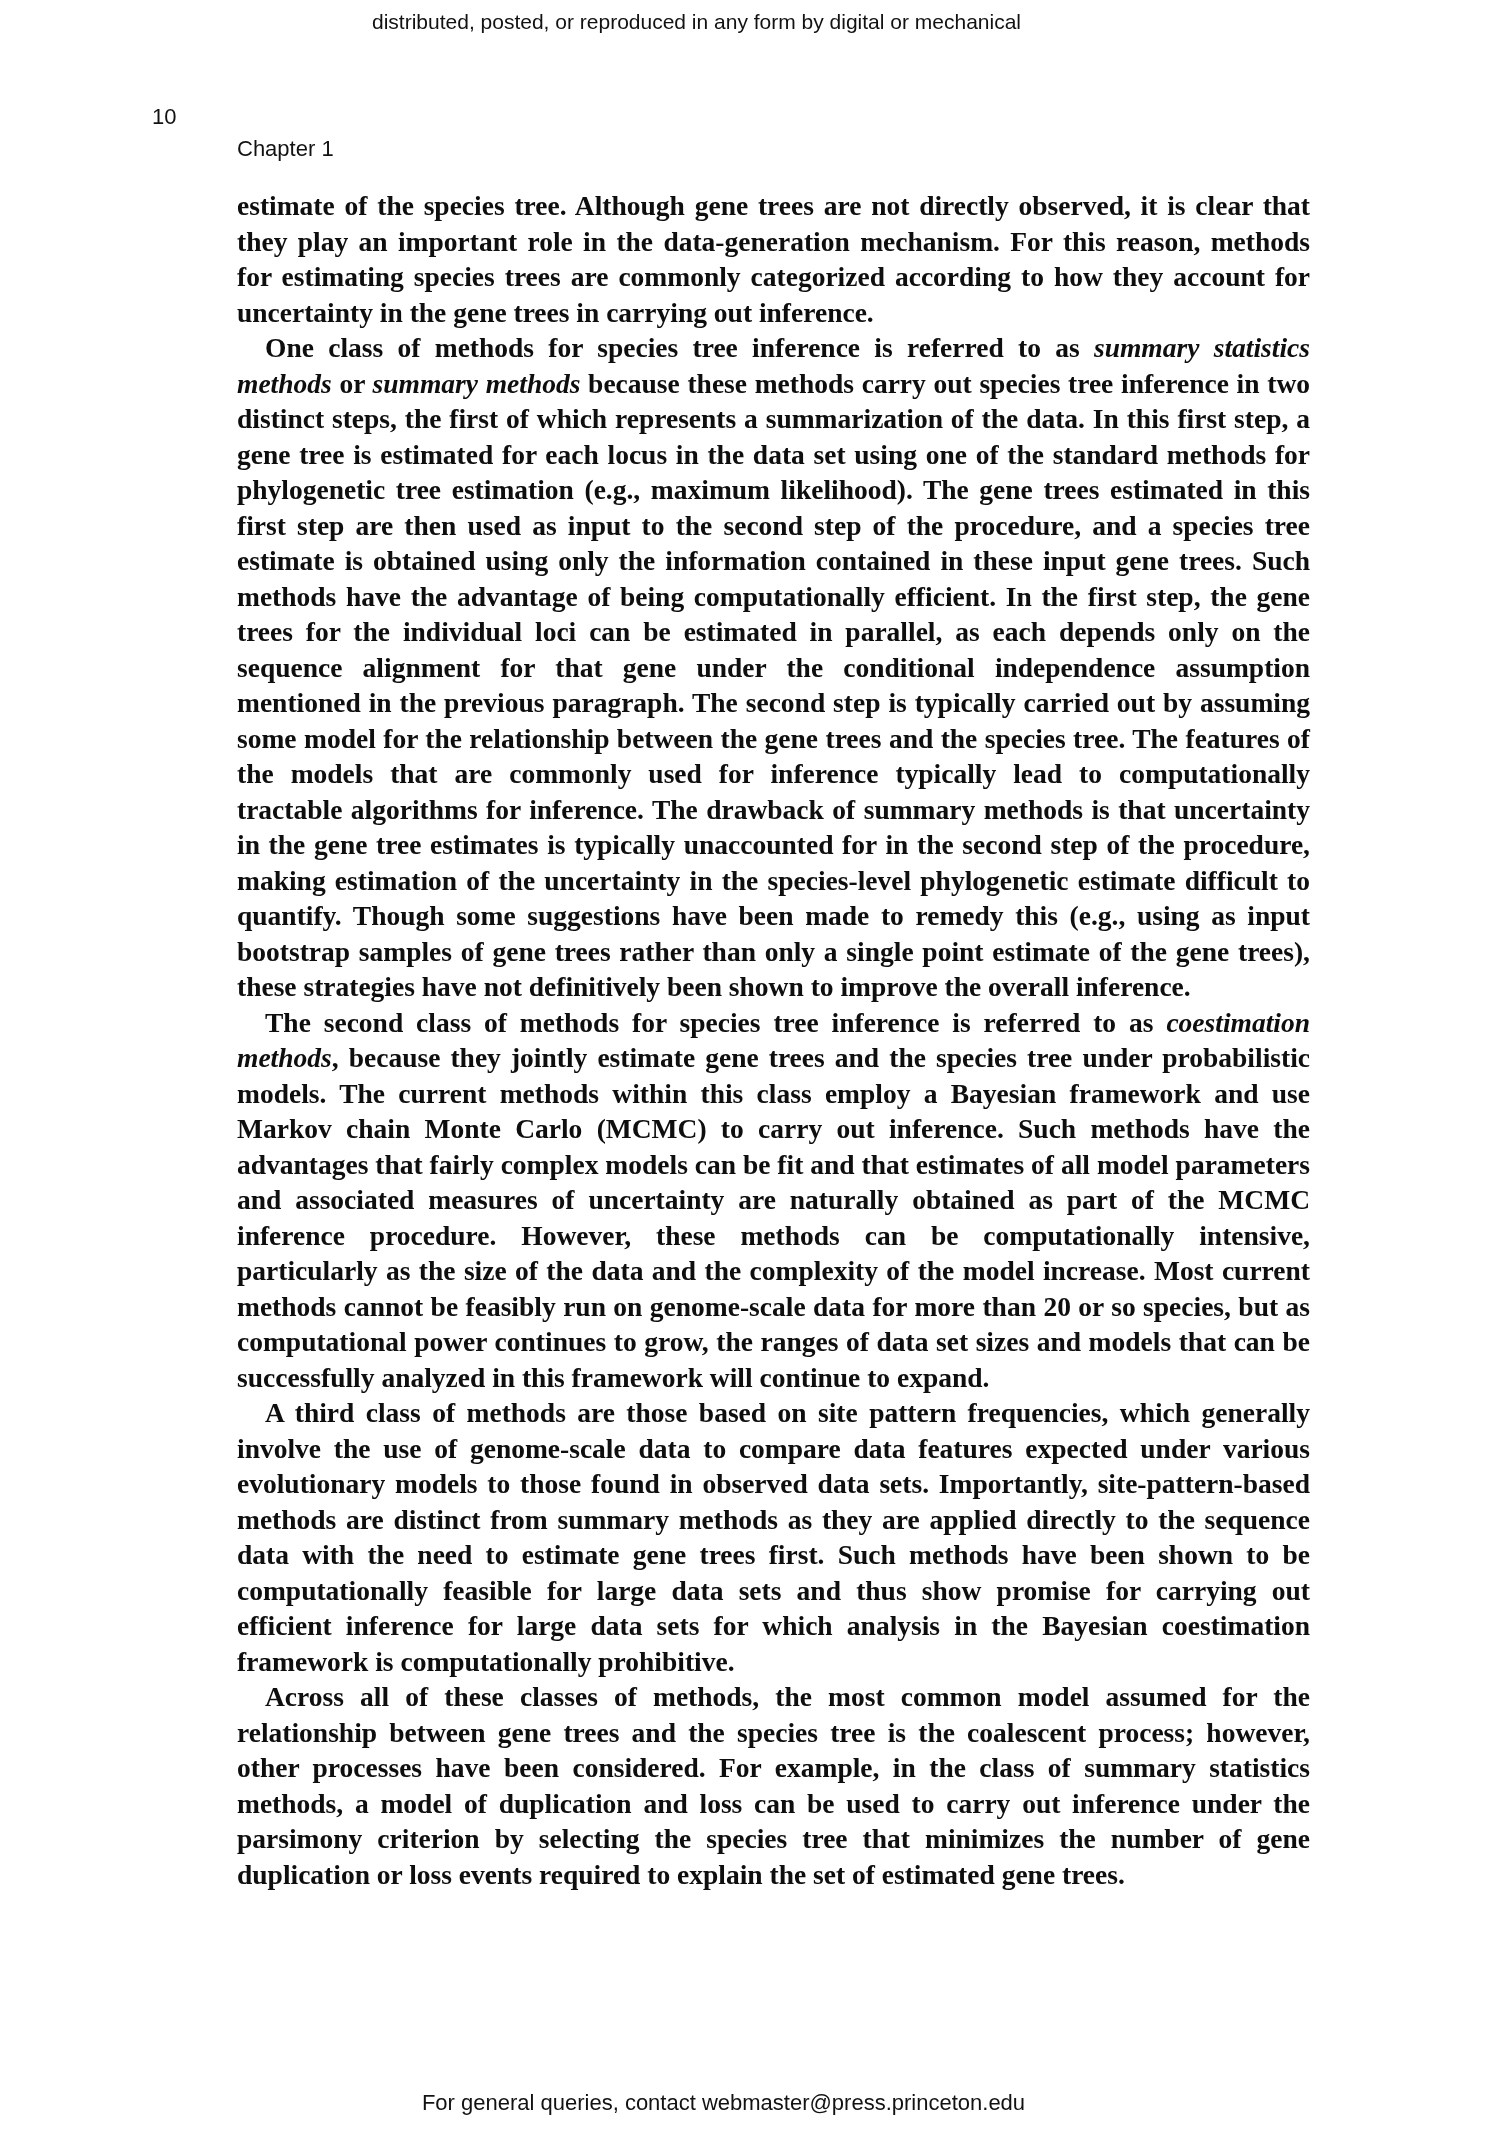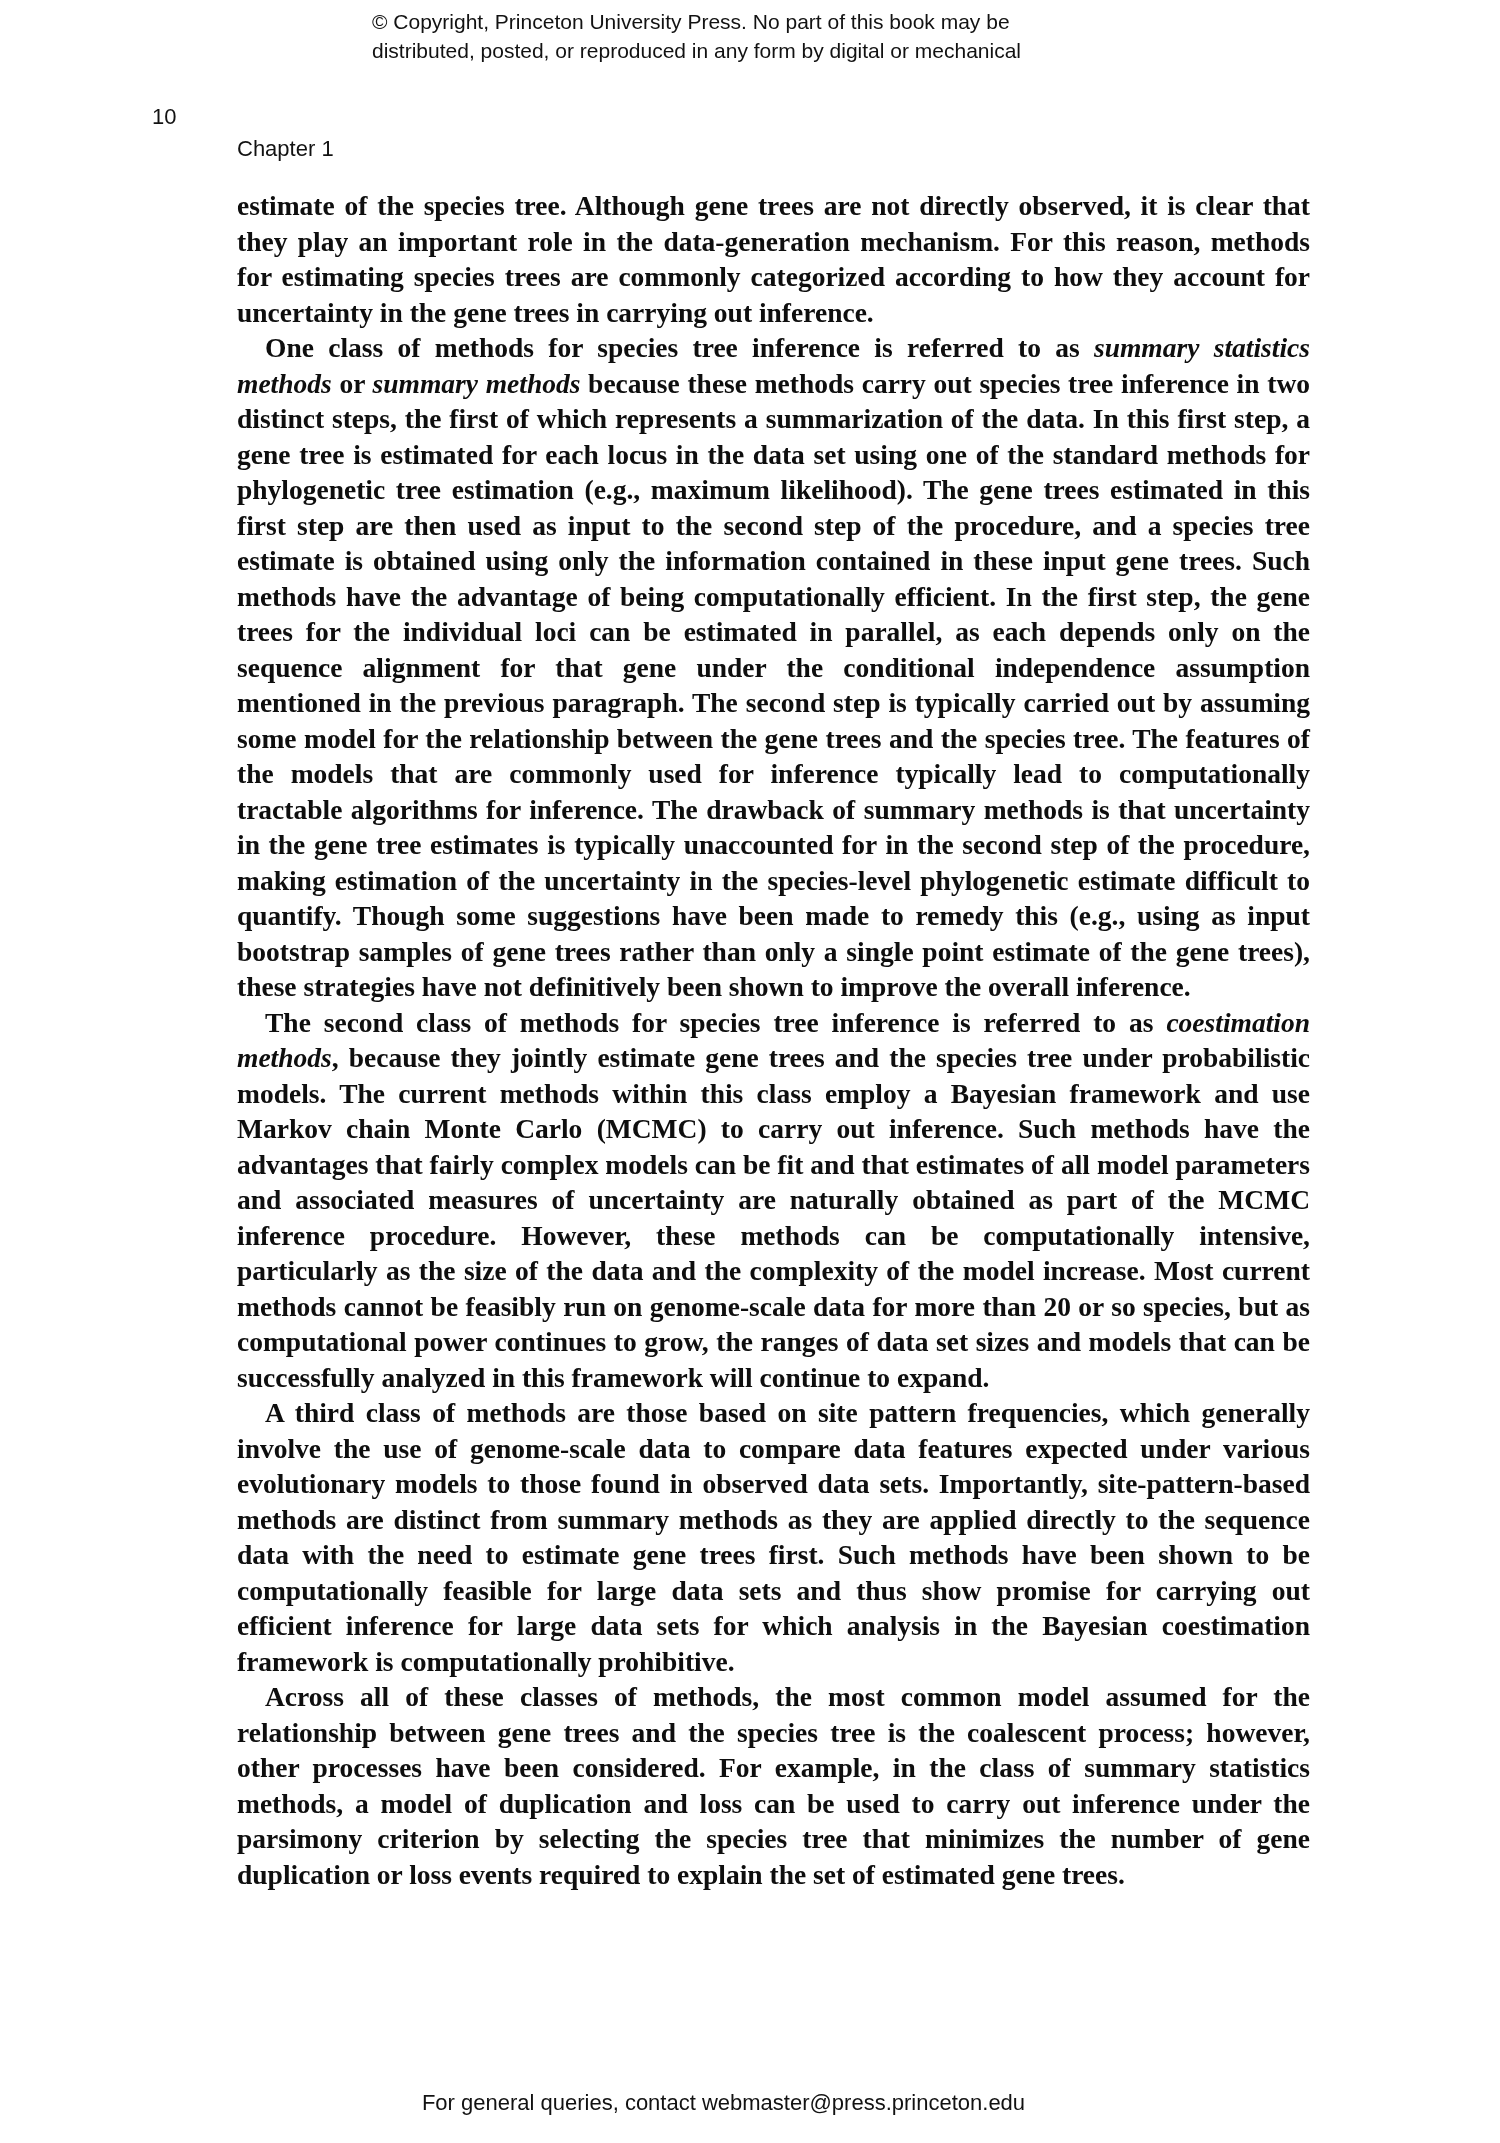--- a/index.html
+++ b/index.html
@@ -81,21 +81,20 @@
     line-height: 28px;
     color: #121212;
   }
 </style>
 </head>
 <body>
 
 <div class="page">
 
   <div class="copyright-block">
-    <div>© Copyright, Princeton University Press. No part of this book may be</div>
     <div>distributed, posted, or reproduced in any form by digital or mechanical</div>
   </div>
 
   <div class="running-header">
     <span class="page-number">10</span>
     <span class="chapter-title">Chapter 1</span>
   </div>
 
   <div class="body-text">
       <p class="para"><span>estimate of the species tree. Although gene trees are not directly observed, it is clear that they play an important role in the data-generation mechanism. For this reason, methods for estimating species trees are commonly categorized according to how they account for uncertainty in the gene trees in carrying out inference.</span></p>

